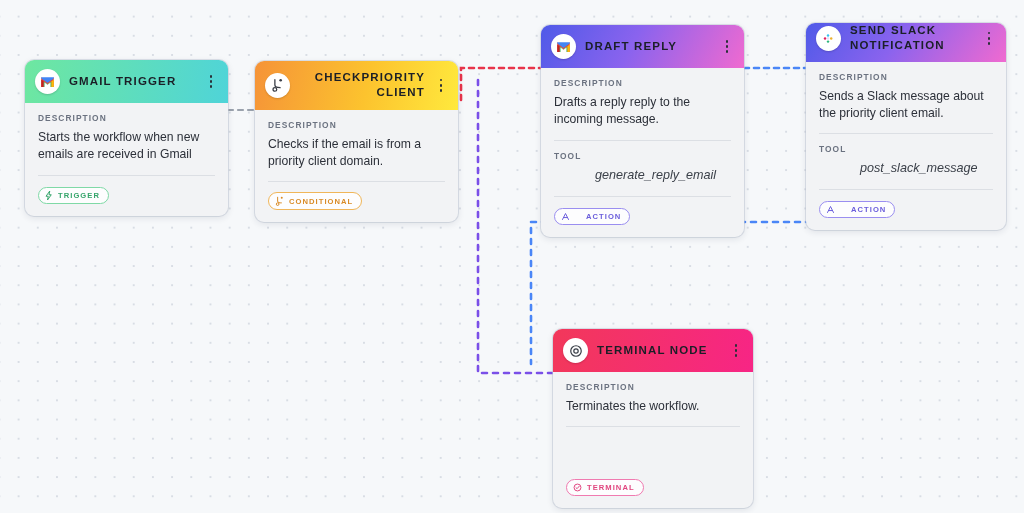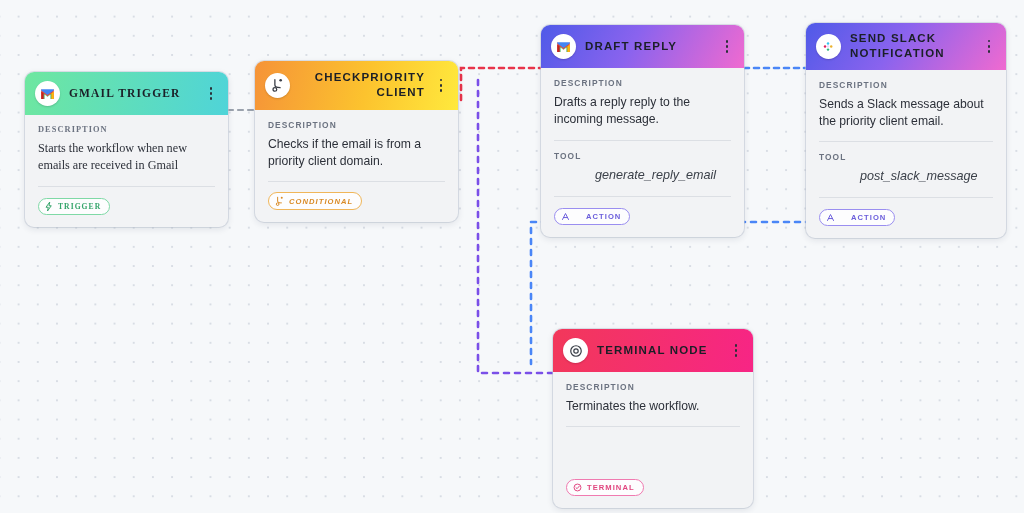--- a/index.html
+++ b/index.html
@@ -23,21 +23,21 @@
     background: #f2f3f5;
     border-radius: 9px;
     box-shadow: 0 2px 7px rgba(30,40,60,.11), 0 0 0 1px rgba(200,208,218,.55);
     overflow: hidden;
   }
   .node-header {
     display: flex; align-items: center; gap: 9px;
     padding: 9px 10px 9px 10px;
     min-height: 36px;
   }
-  .node-header.two-line { align-items: center; padding-top: 8px; padding-bottom: 8px; }
+  .node-header.two-line { align-items: center; padding-top: 0; padding-bottom: 8px; }
   .node-avatar {
     width: 25px; height: 25px; flex: 0 0 25px;
     border-radius: 50%; background: #ffffff;
     display: flex; align-items: center; justify-content: center;
     box-shadow: 0 1px 2px rgba(0,0,0,.16);
   }
   .node-title {
     flex: 1 1 auto;
     font-size: 11.5px; font-weight: bold;
     letter-spacing: 1.15px;
@@ -68,38 +68,38 @@
   .badge {
     display: inline-flex; align-items: center; gap: 5px;
     border: 1px solid; border-radius: 11px;
     padding: 3px 8px 3px 6px;
     font-size: 7.6px; font-weight: bold; letter-spacing: 1.05px;
     text-transform: uppercase; background: #fdfdfe;
   }
   .badge svg { display: block; }
 
   .badge-trigger { border-color: #7fd9a6; color: #34a46a; }
-  .badge-conditional { border-color: #f0b659; color: #d98b26; font-style: italic; }
+  .badge-conditional { border-color: #f0b659; color: #d98b26; }
   .badge-action { border-color: #9a8ef0; color: #6a5ddb; gap: 16px; }
   .badge-terminal { border-color: #f07ab0; color: #e0457f; margin-top: 42px; }
 </style>
 </head>
 <body>
 
 <div id="canvas">
 
   <svg id="edges" viewBox="0 0 1024 513" xmlns="http://www.w3.org/2000/svg">
     <path d="M228,110 L255,110" fill="none" stroke="#9aa2ad" stroke-width="2.2" stroke-dasharray="5 5" stroke-linecap="round"></path>
     <path d="M461,100 L461,68 L541,68" fill="none" stroke="#e8344a" stroke-width="2.6" stroke-dasharray="5 5" stroke-linecap="round"></path>
     <path d="M478,80 L478,373 L553,373" fill="none" stroke="#7a4fe8" stroke-width="2.6" stroke-dasharray="5 6" stroke-linecap="round"></path>
     <path d="M744,68 L806,68" fill="none" stroke="#4a86f7" stroke-width="2.6" stroke-dasharray="5 5" stroke-linecap="round"></path>
     <path d="M1002,215 L1002,222 L531,222 L531,364" fill="none" stroke="#4a86f7" stroke-width="2.6" stroke-dasharray="5 6" stroke-linecap="round"></path>
   </svg>
 
-  <div class="node" style="left:25px; top:72px; width:203px;font-family:Liberation Serif, serif;">
+  <div class="node" style="left:25px; top:60px; width:203px;">
     <div class="node-header" style="background:linear-gradient(100deg,#6ee7a0 0%,#4fd4d8 100%);">
       <span class="node-avatar">
         <svg width="15" height="12" viewBox="0 0 24 18">
           <path d="M2 17h4V8l6 4.5L18 8v9h4V1.5L12 9 2 1.5z" fill="#ea4335"></path>
           <path d="M2 17h4V8L2 5z" fill="#c5221f"></path>
           <path d="M18 17h4V5l-4 3z" fill="#fbbc04"></path>
           <path d="M2 3.2 12 10.7 22 3.2V1.5H2z" fill="#4285f4"></path>
           <path d="M6 8 12 12.5 18 8v9h-1.2V9.6L12 13.3 7.2 9.6V17H6z" fill="#34a853"></path>
         </svg>
       </span>

